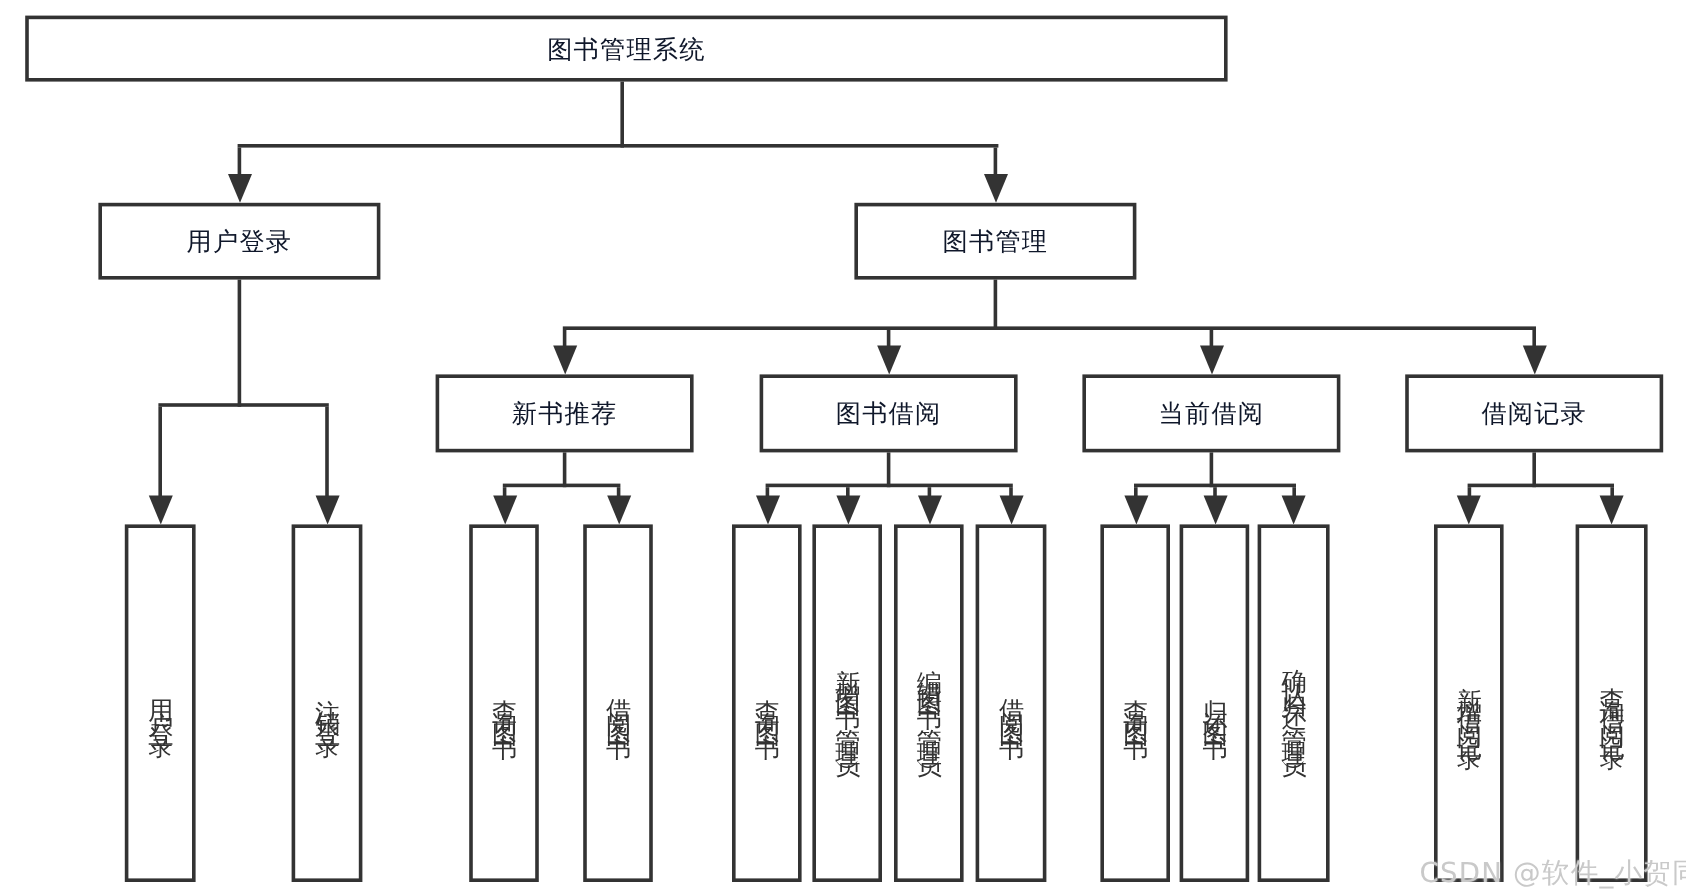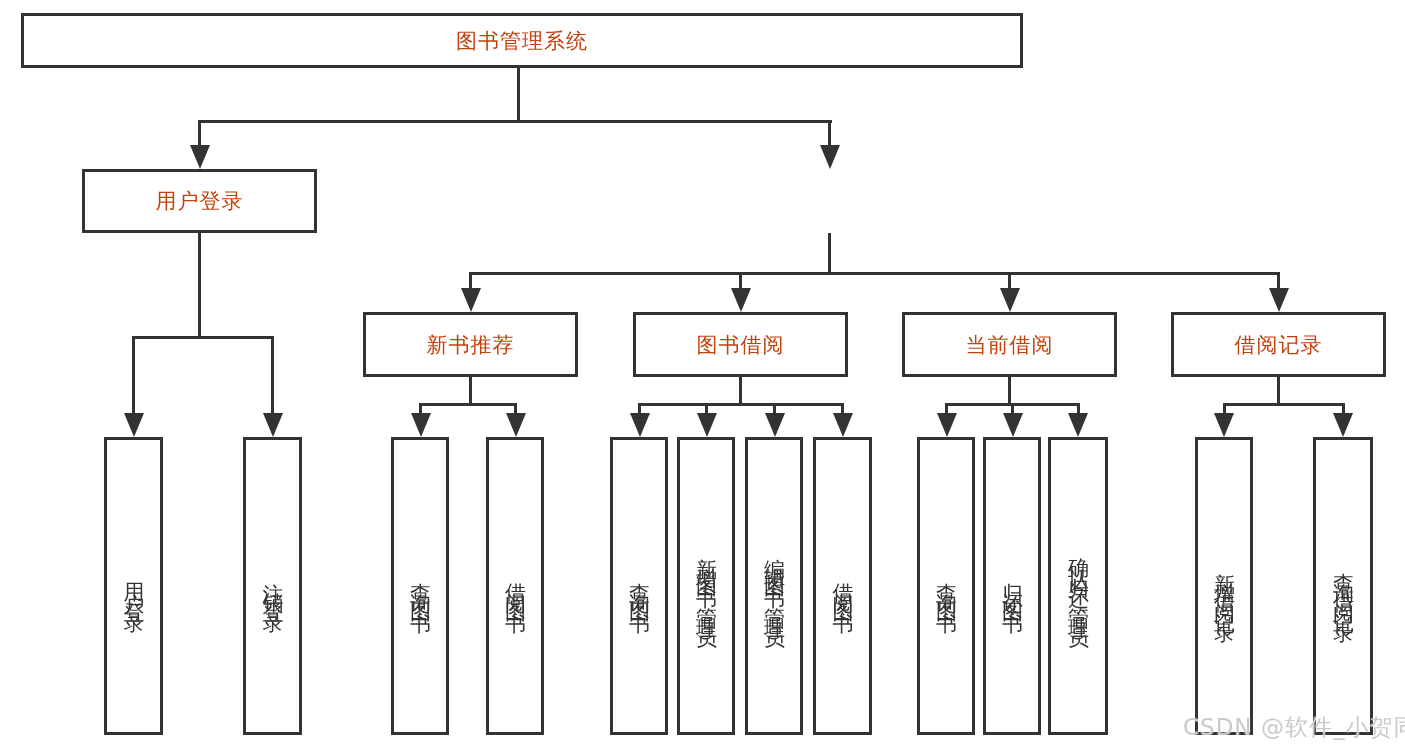--- a/index.html
+++ b/index.html
@@ -14,21 +14,21 @@
   }
   .box {
     position: absolute;
     box-sizing: border-box;
     border: 3px solid #333333;
     background: #ffffff;
     display: flex;
     align-items: center;
     justify-content: center;
     font-size: 21px;
-    color: #c2410c;
+    color: #0f172a;
     letter-spacing: 1px;
   }
   .vbox {
     position: absolute;
     box-sizing: border-box;
     border: 3px solid #333333;
     background: #ffffff;
     display: flex;
     align-items: center;
     justify-content: center;
@@ -79,20 +79,23 @@
   <div class="line" style="left:198px;top:120px;width:634px;height:3px"></div>
 
   <div class="line" style="left:198px;top:123px;width:3px;height:24px"></div>
   <div class="tri" style="left:189.5px;top:145px"></div>
 
   <div class="line" style="left:828px;top:123px;width:3px;height:24px"></div>
   <div class="tri" style="left:819.5px;top:145px"></div>
 
   <div class="box" style="left:82px;top:169px;width:235px;height:64px">
     <span>用户登录</span>
+  </div>
+  <div class="box" style="left:712px;top:169px;width:235px;height:64px">
+    <span>图书管理</span>
   </div>
 
   <div class="line" style="left:198px;top:233px;width:3px;height:106px"></div>
   <div class="line" style="left:132px;top:336px;width:142px;height:3px"></div>
   <div class="line" style="left:132px;top:339px;width:3px;height:76px"></div>
   <div class="tri" style="left:123.5px;top:413px"></div>
   <div class="line" style="left:271px;top:339px;width:3px;height:76px"></div>
   <div class="tri" style="left:262.5px;top:413px"></div>
 
   <div class="line" style="left:828px;top:233px;width:3px;height:42px"></div>

